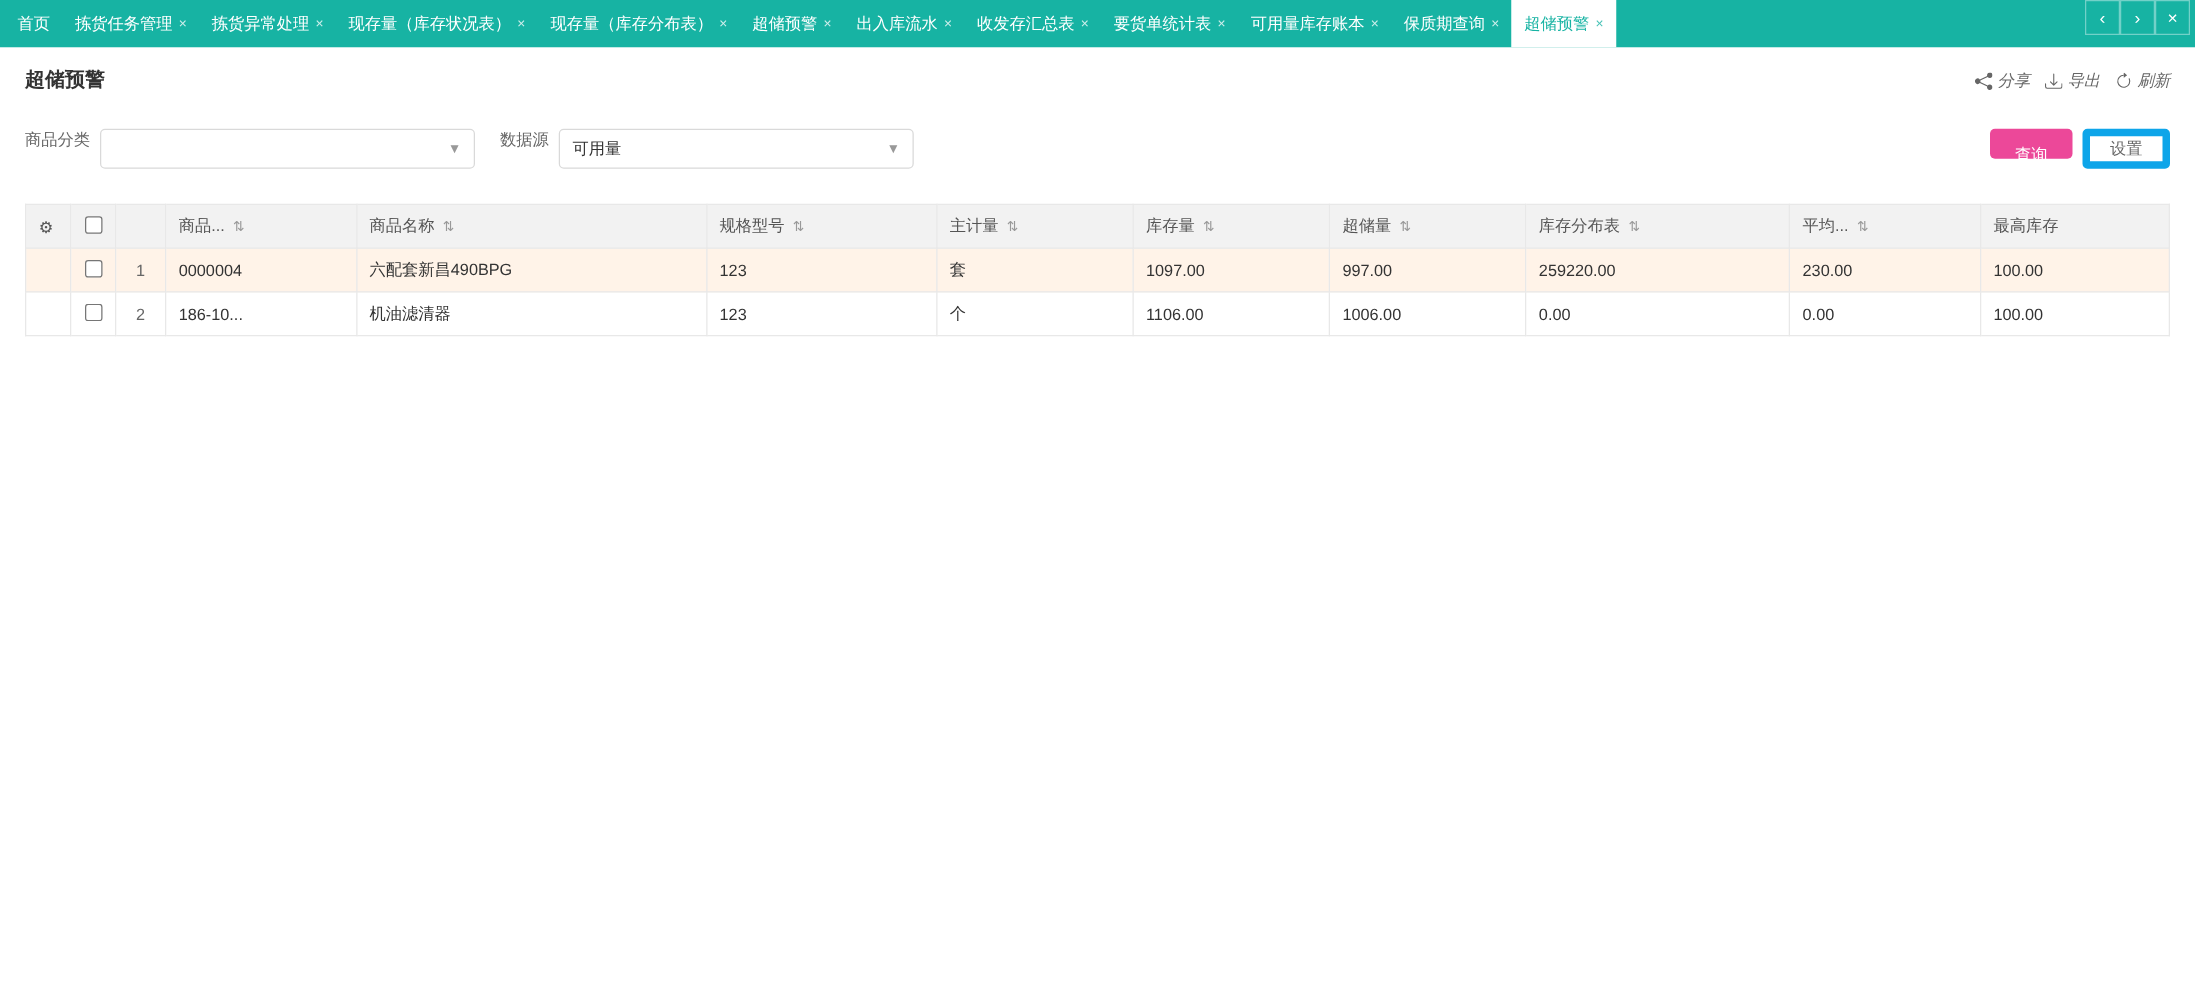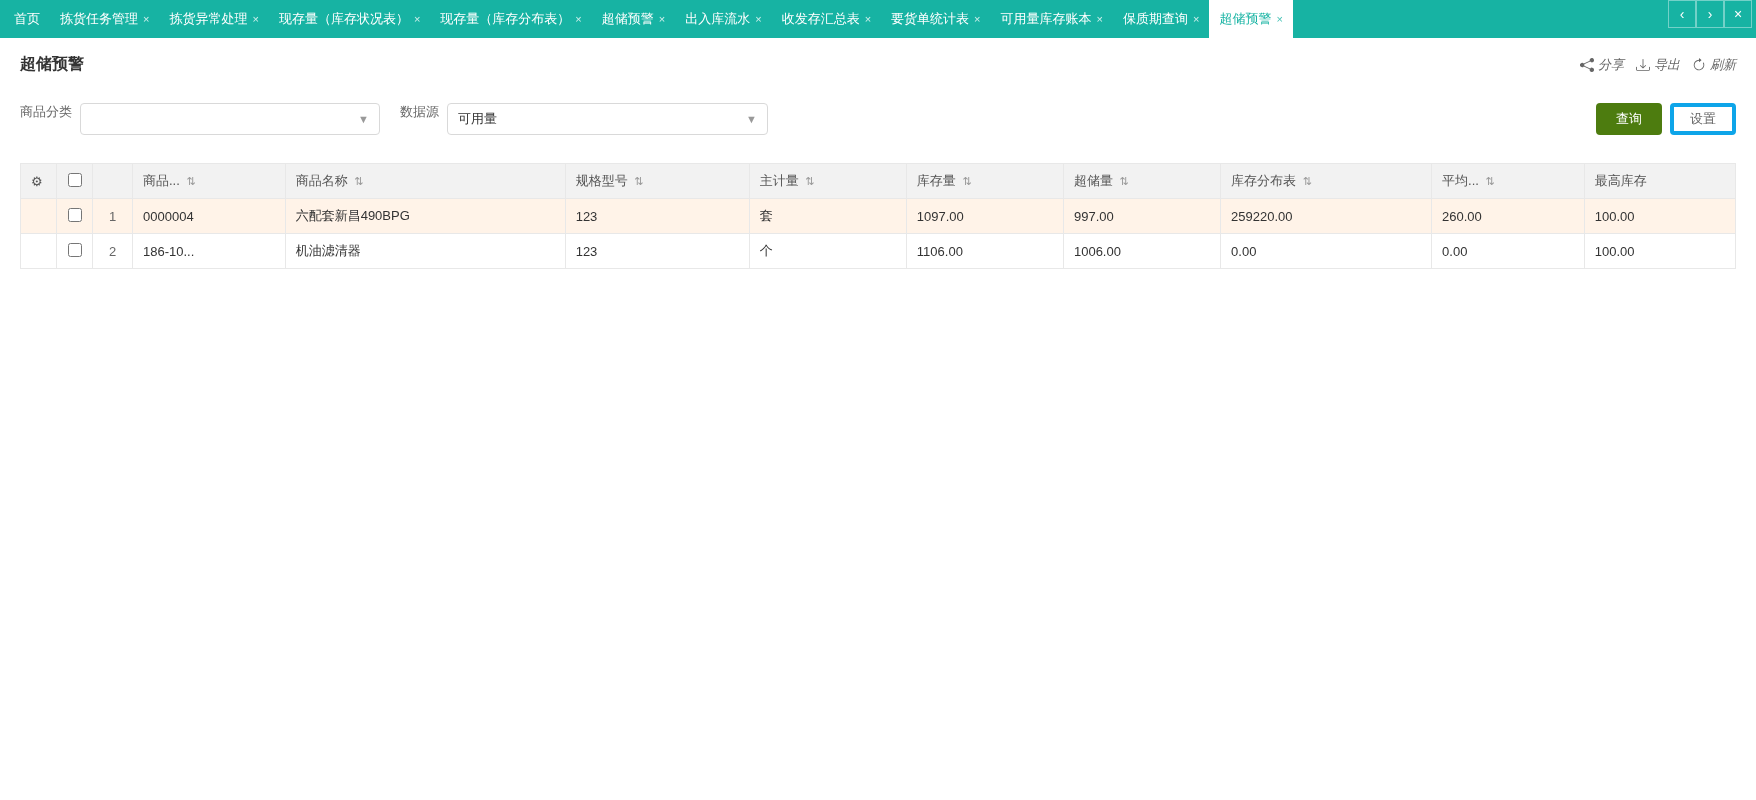--- a/index.html
+++ b/index.html
@@ -114,39 +114,39 @@
       border: 1px solid #d9d9d9;
       border-radius: 4px;
       padding: 0 10px;
       background: #fff;
       cursor: pointer;
       justify-content: space-between;
       font-size: 13px;
       color: #333;
     }
     .filter-select-datasource {
-      width: 321px;
+      width: 284px;
     }
     .filter-select .chevron-down { color: #999; font-size: 11px; }
 
     .btn-query {
-      background: #4d7c0f;
+      background: #ec4899;
       color: #fff;
       border: none;
-      padding: 0 20px;
-      height: 32px;
+      padding: 12px 20px;
+      height: 16px;
       border-radius: 4px;
       cursor: pointer;
       font-size: 13px;
       margin-left: auto;
     }
     .btn-settings {
       background: #fff;
       color: #666;
-      border: 4px solid #0ea5e9;
+      border: 6px solid #0ea5e9;
       padding: 0 16px;
       height: 32px;
       border-radius: 4px;
       cursor: pointer;
       font-size: 13px;
     }
 
     
     .data-table {
       width: 100%;
@@ -369,21 +369,21 @@
         <input type="checkbox" style="">
       </td>
       <td class="row-num">1</td>
       <td>0000004</td>
       <td>六配套新昌490BPG</td>
       <td>123</td>
       <td>套</td>
       <td>1097.00</td>
       <td>997.00</td>
       <td>259220.00</td>
-      <td>260.00</td>
+      <td>230.00</td>
       <td>100.00</td>
     </tr>
         <tr class="row-normal">
       <td class="col-check"></td>
       <td class="col-check">
         <input type="checkbox" style="">
       </td>
       <td class="row-num">2</td>
       <td>186-10...</td>
       <td>机油滤清器</td>

